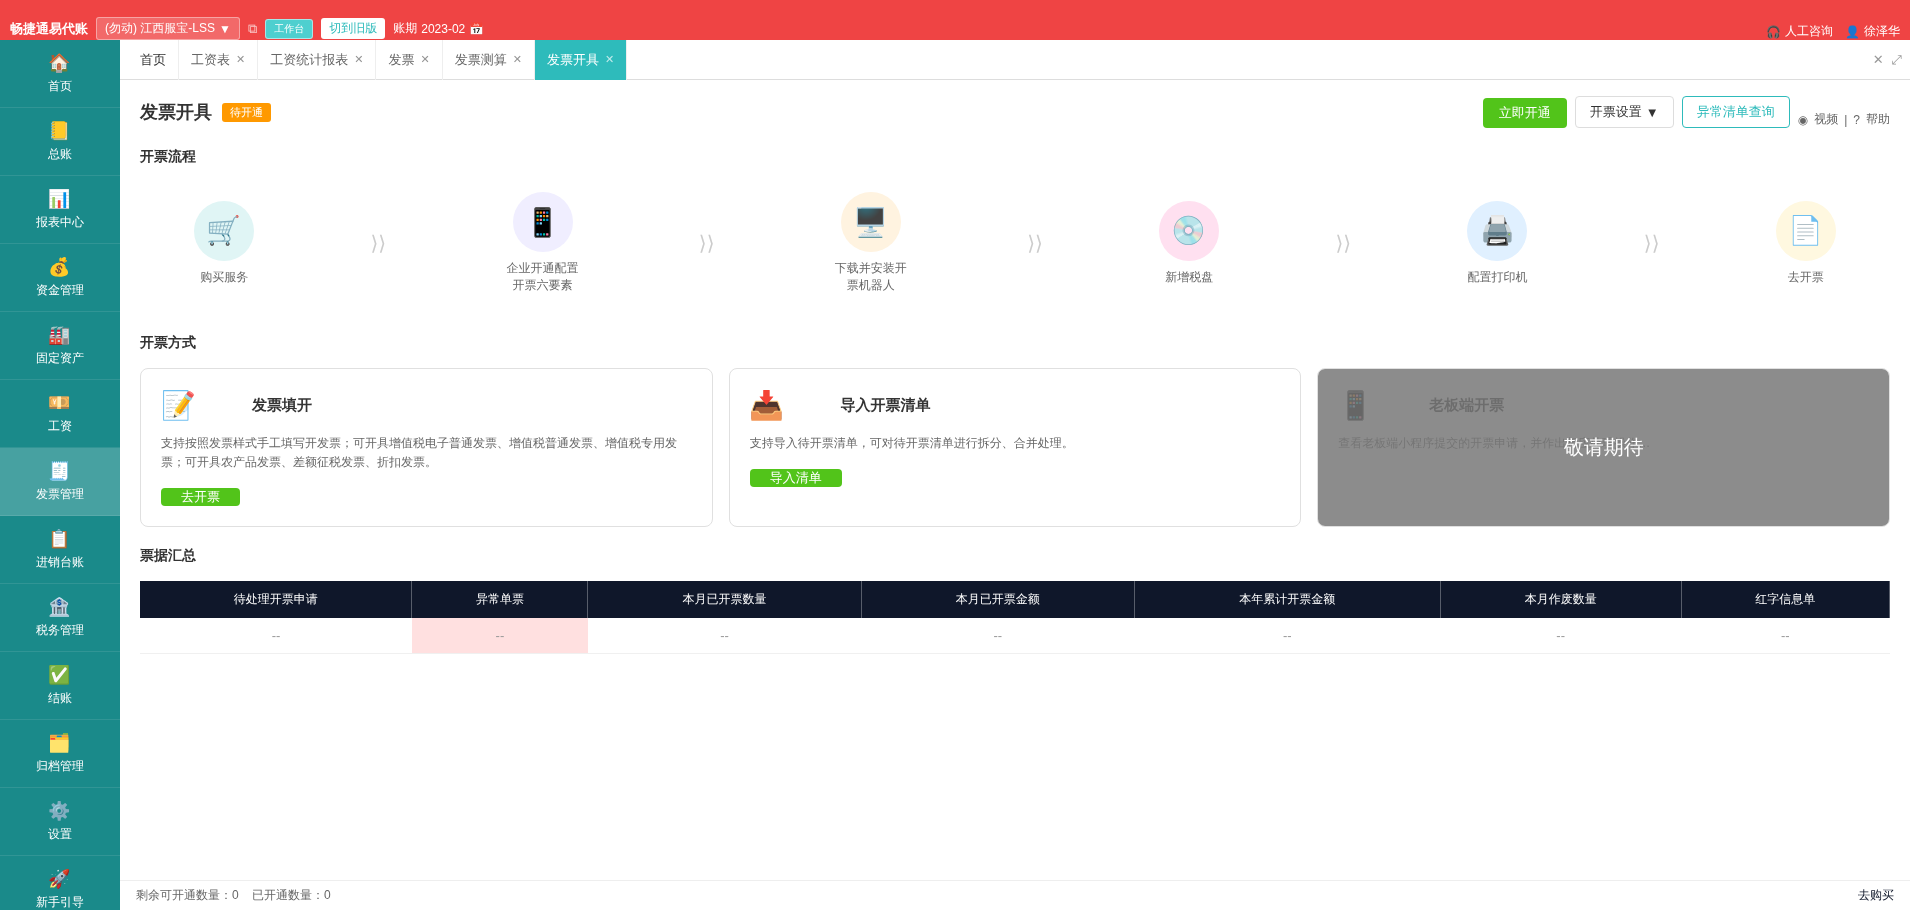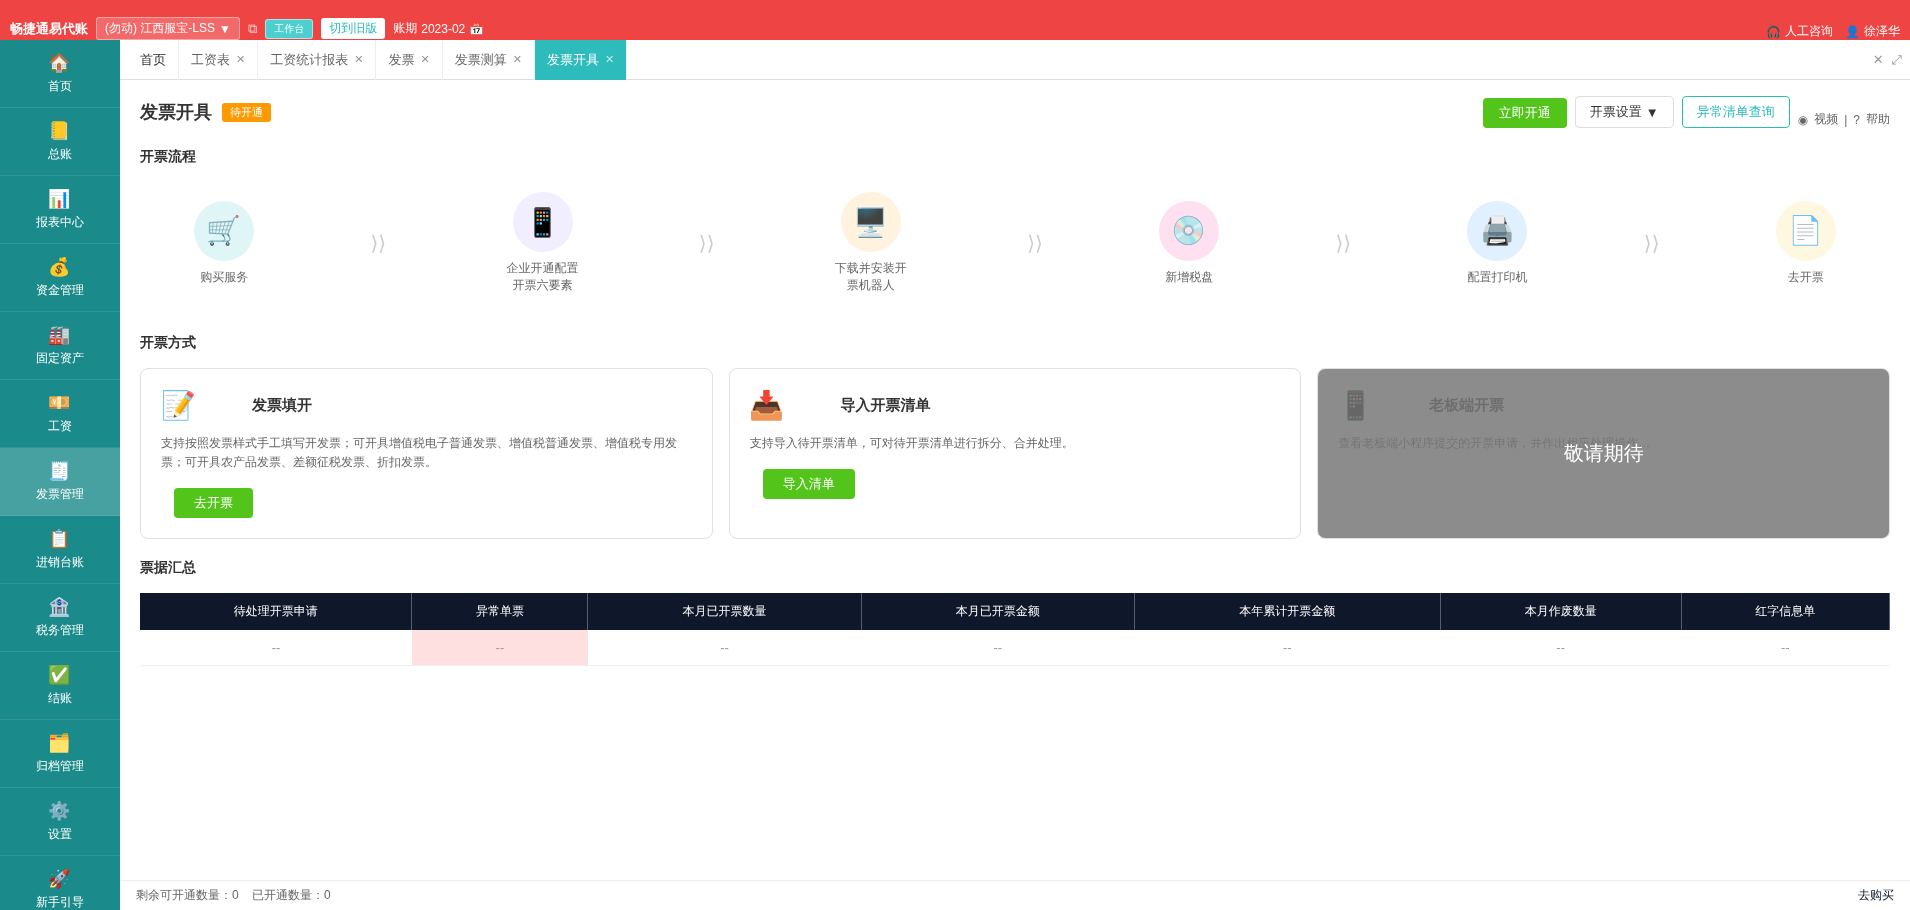--- a/index.html
+++ b/index.html
@@ -66,21 +66,21 @@
     .step-label { font-size: 12px; color: #666; text-align: center; }
     .step-arrow { color: #ccc; font-size: 20px; padding: 0 8px; }
 
     
     .invoice-methods { display: grid; grid-template-columns: 1fr 1fr 1fr; gap: 16px; margin-bottom: 20px; }
     .method-card { border: 1px solid #e0e0e0; border-radius: 8px; padding: 20px; background: white; }
     .method-header { display: flex; align-items: center; gap: 10px; margin-bottom: 12px; }
     .method-icon { font-size: 28px; }
     .method-title { font-size: 15px; font-weight: bold; color: #333; margin-left: 46px; }
     .method-desc { font-size: 12px; color: #666; line-height: 1.6; margin-bottom: 16px; }
-    .method-btn { background: #52c41a; color: white; border: none; padding: 6px 20px; border-radius: 4px; cursor: pointer; font-size: 13px; margin-left: 13px; }
+    .method-btn { background: #52c41a; color: white; border: none; padding: 0 20px; border-radius: 4px; cursor: pointer; font-size: 13px; }
     .coming-soon-overlay { position: absolute; top: 0; left: 0; right: 0; bottom: 0; background: rgba(120,120,120,0.85); display: flex; flex-direction: column; align-items: center; justify-content: center; color: white; }
     .coming-soon-text { font-size: 20px; font-weight: normal; }
 
     
     .stats-section { margin-top: 10px; }
     .stats-table { width: 100%; border-collapse: collapse; }
     .stats-table th { background: #0f172a; color: white; padding: 10px 8px; text-align: center; font-size: 12px; font-weight: normal; border-right: 1px solid rgba(255,255,255,0.3); }
     .stats-table td { text-align: center; padding: 10px 8px; color: #999; font-size: 13px; border-bottom: 1px solid #f0f0f0; }
     .stats-table td.highlight { background: #ffe0e0; }
 

